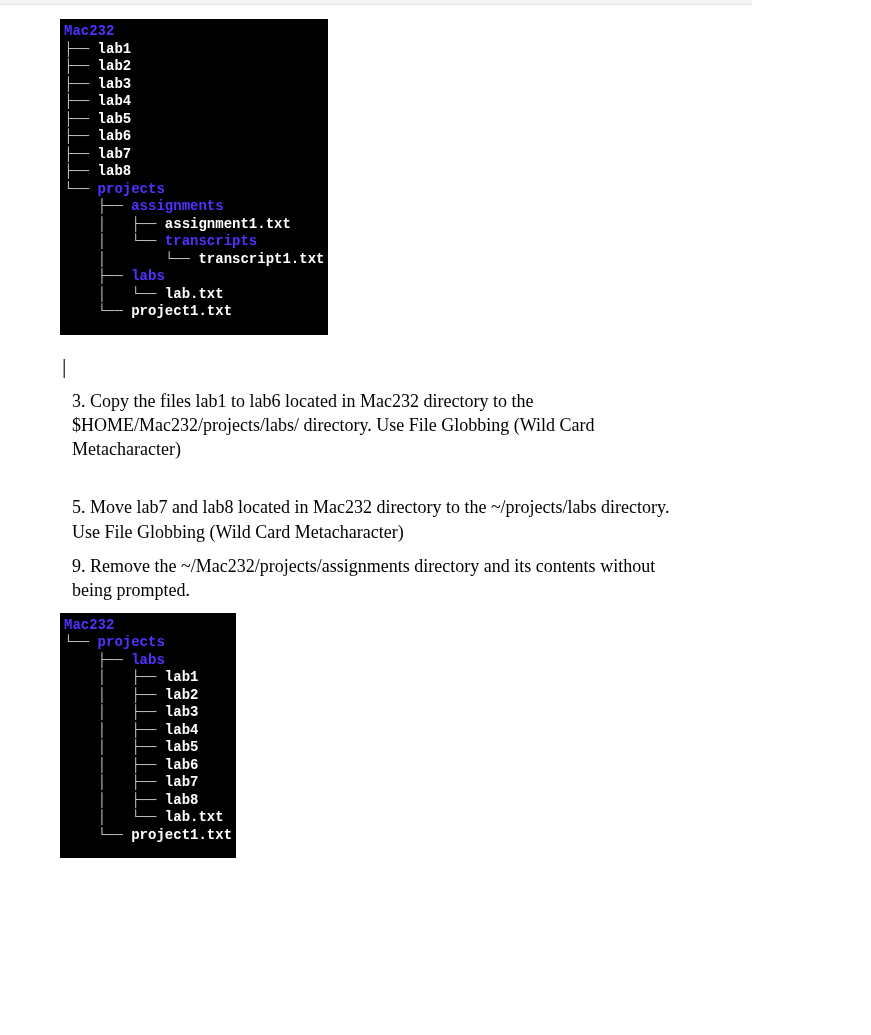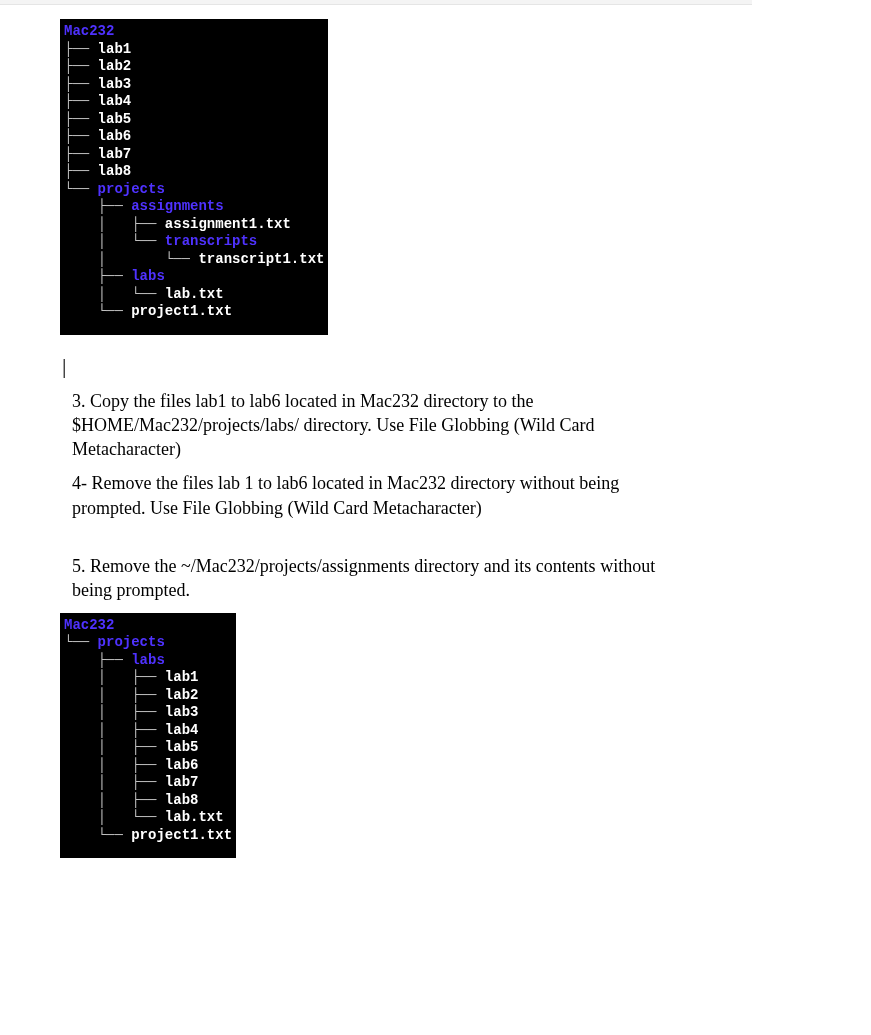--- a/index.html
+++ b/index.html
@@ -82,25 +82,25 @@
 <span class="branch">    │   ├── </span><span class="file">assignment1.txt</span>
 <span class="branch">    │   └── </span><span class="dir">transcripts</span>
 <span class="branch">    │       └── </span><span class="file">transcript1.txt</span>
 <span class="branch">    ├── </span><span class="dir">labs</span>
 <span class="branch">    │   └── </span><span class="file">lab.txt</span>
 <span class="branch">    └── </span><span class="file">project1.txt</span></div>
 
     <div class="cursor">|</div>
 
     <p class="instr">3. Copy the files lab1 to lab6 located in Mac232 directory to the $HOME/Mac232/projects/labs/ directory. Use File Globbing (Wild Card Metacharacter)</p>
-    <p class="instr">4- Remove the files lab 1 to lab6 located in Mac232 directory without being prompted. Use File Globbing (Wild Card Metacharacter)</p>
 
     <div class="gap"></div>
 
-    <p class="instr">5. Remove the ~/Mac232/projects/assignments directory and its contents without being prompted.</p>
+    <p class="instr">5. Move lab7 and lab8 located in Mac232 directory to the ~/projects/labs directory. Use File Globbing (Wild Card Metacharacter)</p>
+    <p class="instr">9. Remove the ~/Mac232/projects/assignments directory and its contents without being prompted.</p>
 
     
     <div class="terminal"><span class="dir">Mac232</span>
 <span class="branch">└── </span><span class="dir">projects</span>
 <span class="branch">    ├── </span><span class="dir">labs</span>
 <span class="branch">    │   ├── </span><span class="file">lab1</span>
 <span class="branch">    │   ├── </span><span class="file">lab2</span>
 <span class="branch">    │   ├── </span><span class="file">lab3</span>
 <span class="branch">    │   ├── </span><span class="file">lab4</span>
 <span class="branch">    │   ├── </span><span class="file">lab5</span>

